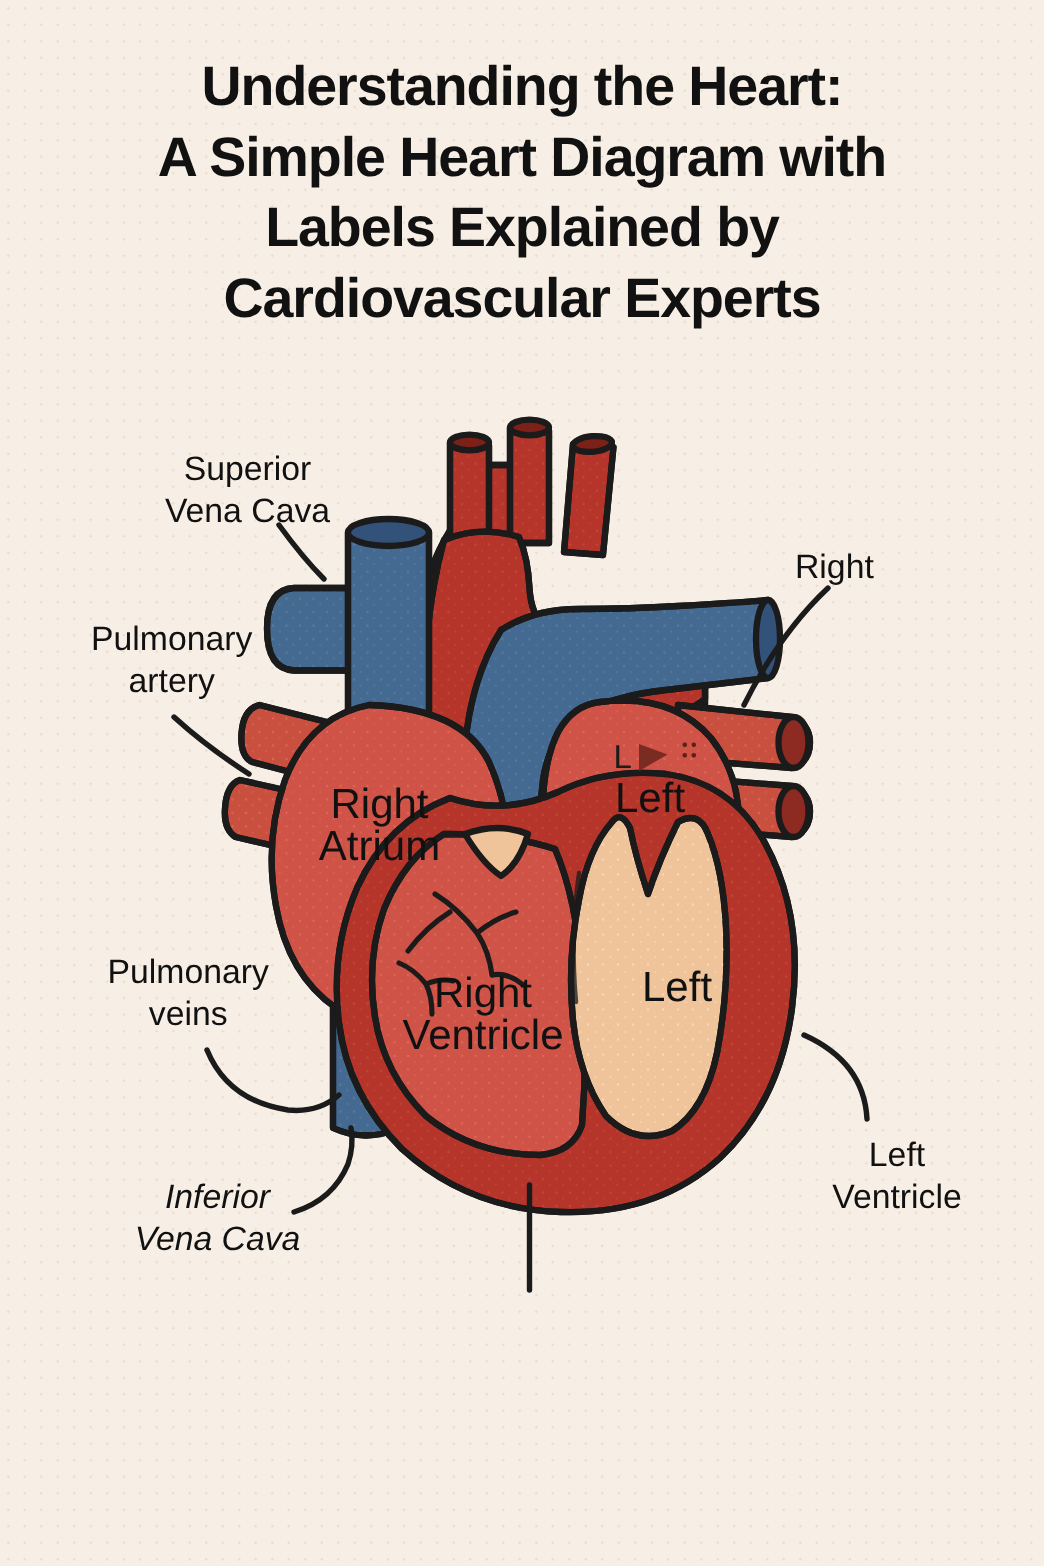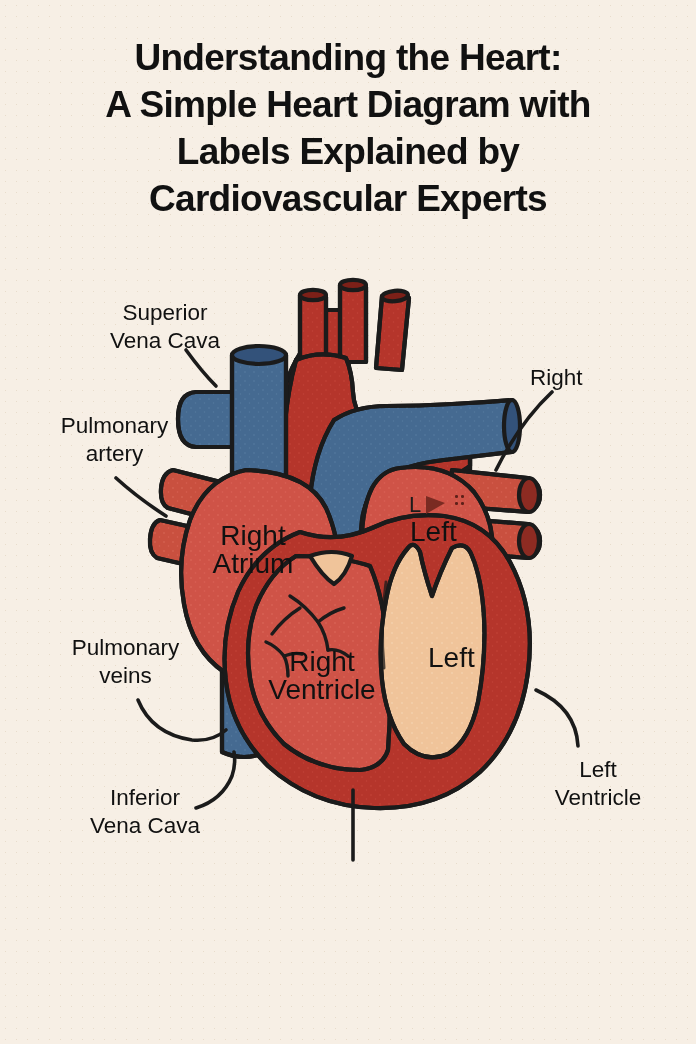--- a/index.html
+++ b/index.html
@@ -402,21 +402,21 @@
 Vena Cava</div>
 
   <div class="lbl center-al" style="left:32px; top:412px; width:165px;">Pulmonary
 artery</div>
 
   <div class="lbl" style="left:530px; top:364px; width:120px;">Right</div>
 
   <div class="lbl center-al" style="left:38px; top:634px; width:175px;">Pulmonary
 veins</div>
 
-  <div class="lbl center-al" style="left:60px; top:784px; width:170px;">Inferior
+  <div class="lbl center-al" style="left:60px; top:784px; width:170px;font-style:italic;">Inferior
 Vena Cava</div>
 
   <div class="lbl center-al" style="left:528px; top:756px; width:140px;">Left
 Ventricle</div>
 
   <div class="lbl in-heart center-al" style="left:198px; top:522px; width:110px;">Right
 Atrium</div>
 
   <div class="lbl in-heart center-al" style="left:256px; top:648px; width:132px;">Right
 Ventricle</div>

